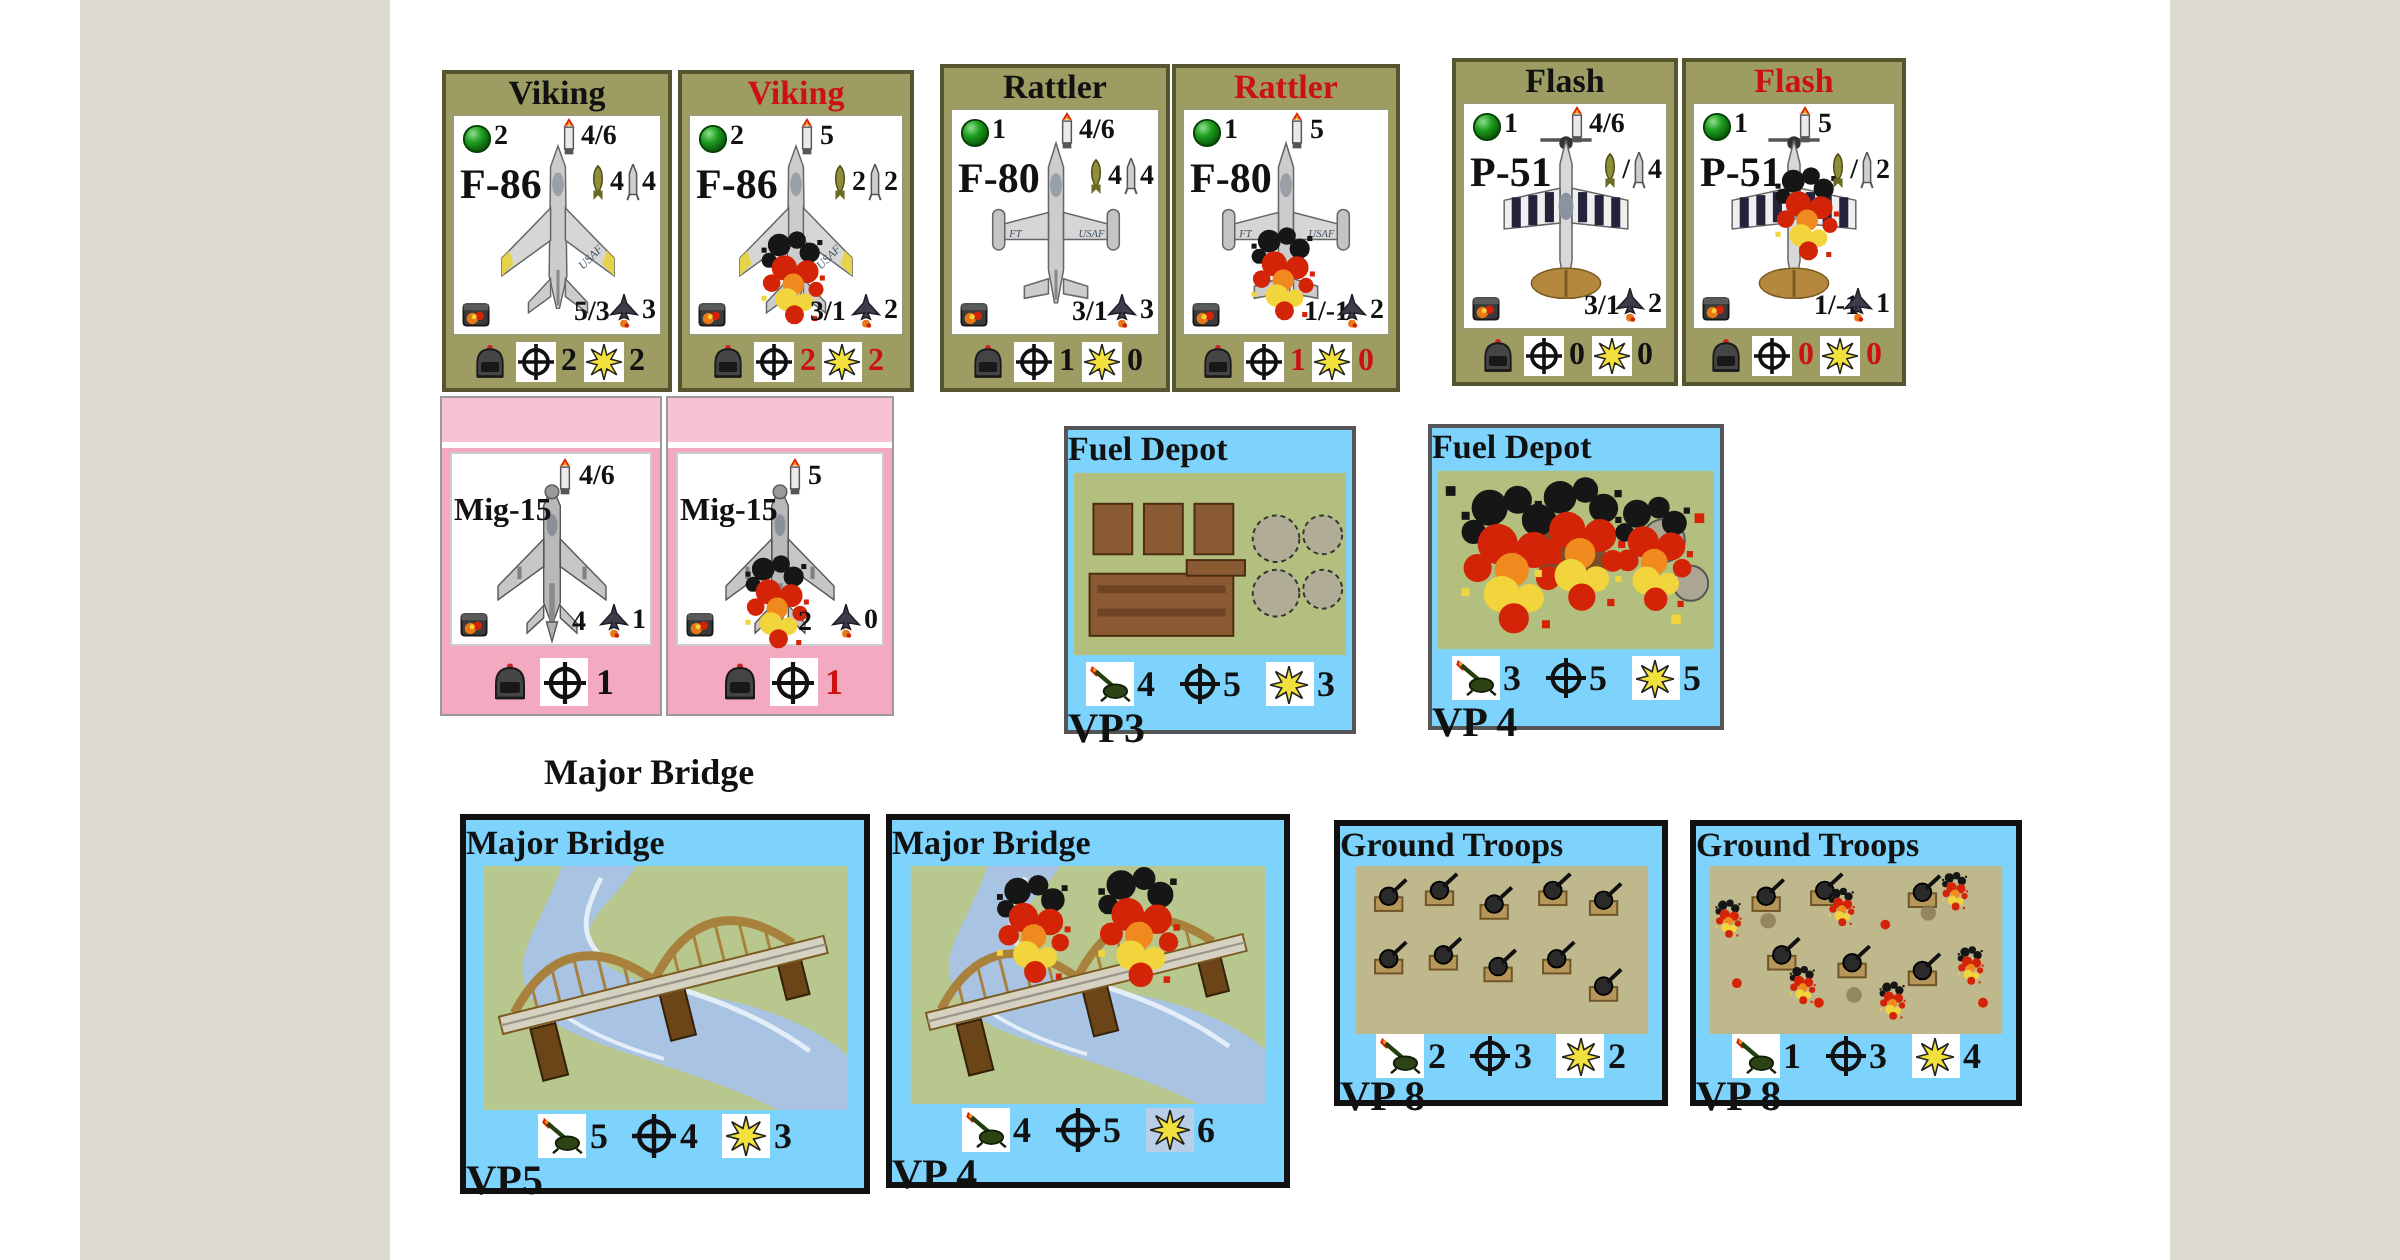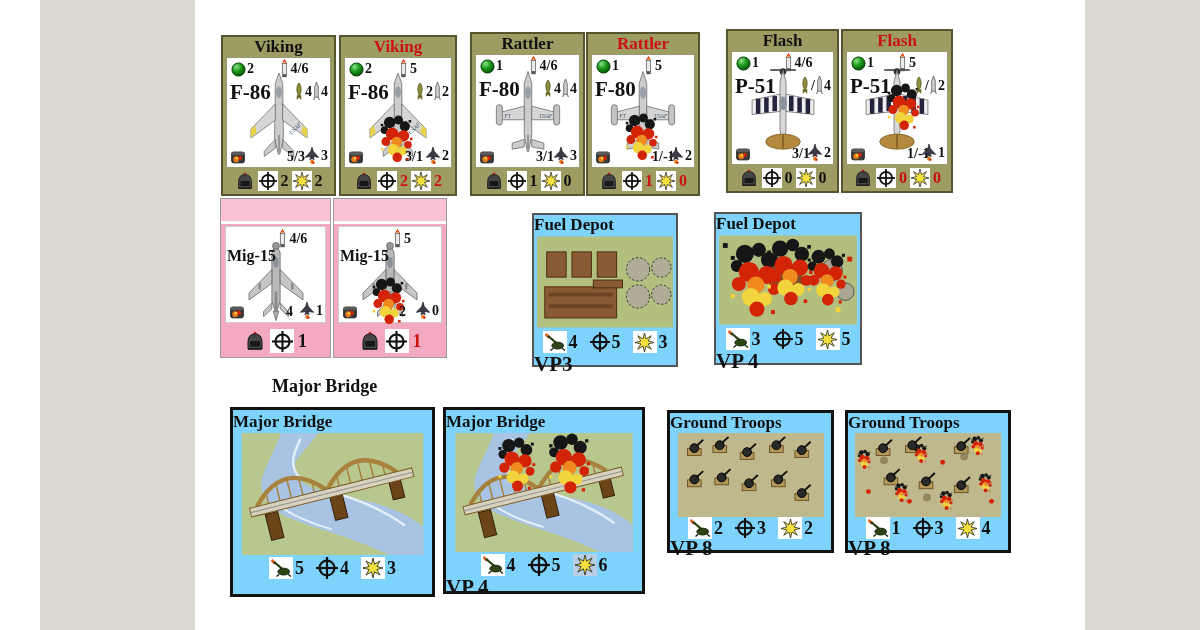--- a/index.html
+++ b/index.html
@@ -865,20 +865,21 @@
         </span>
       <span class="t-stat">
           <span class="wb2">
             <svg width="20" height="20">
               <use href="#sym-boom"></use>
             </svg>
           </span>
           <b>3</b>
         </span>
     </div>
+    <div class="t-vp">VP5</div>
   </div>
 
   <div class="t-card b-heavy" style="left:403px;top:407px;width:202px;height:187px">
     <div class="t-title" style="line-height:23px">Major Bridge</div>
     <div class="t-art" style="width:182px;height:119px">
         <svg viewBox="0 0 185 124">
           <use href="#sym-bridge-burn"></use>
         </svg>
       </div>
     <div class="t-stats">

